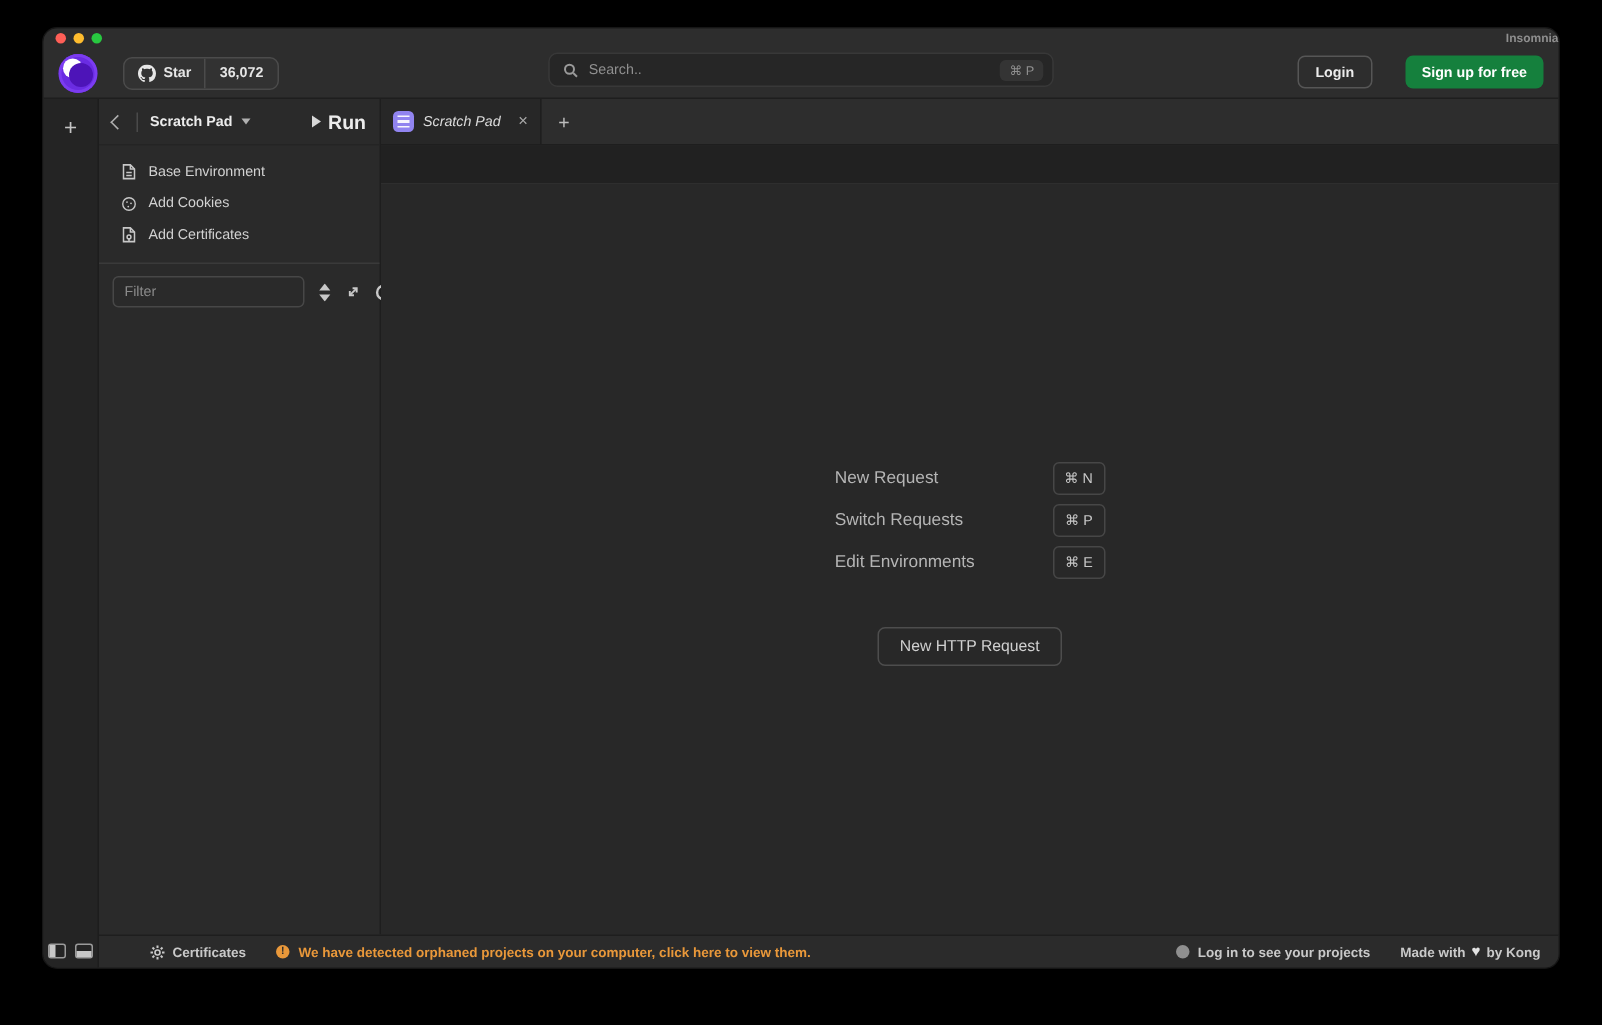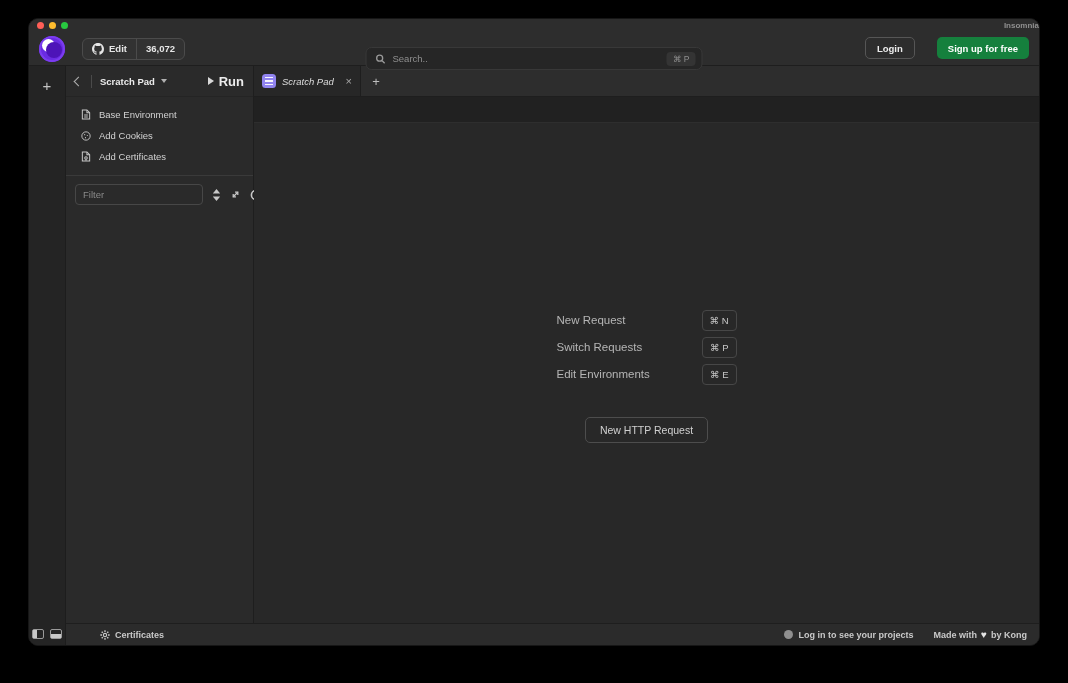--- a/index.html
+++ b/index.html
@@ -28,21 +28,21 @@
     box-shadow: inset 0 0 0 2px #7b3cf0; }
   .logo .moon-white { position:absolute; left:3px; top:3px; width:13px; height:13px;
     background:#fff; border-radius:50%; }
   .logo .moon-dark { position:absolute; left:7px; top:6.5px; width:16px; height:16px;
     background:#4d14b8; border-radius:50%; }
   .gh-widget { display:flex; align-items:center; height:22px; margin-left:17px;
     border:1px solid #4b4b4b; border-radius:6px; background:#323232; overflow:hidden; cursor:pointer; }
   .gh-seg { display:flex; align-items:center; gap:5px; padding:0 9px; height:100%;
     font-size:9.5px; font-weight:700; color:#e6e6e6; }
   .gh-seg + .gh-seg { border-left:1px solid #4b4b4b; }
-  .search-wrap { position:absolute; left:50%; transform:translateX(-50%); top:15px;
+  .search-wrap { position:absolute; left:50%; transform:translateX(-50%); top:3px;
     width:337px; height:23px; background:#262626; border:1px solid #383838;
     border-radius:6px; display:flex; align-items:center; padding:0 6px 0 9px; }
   .search-wrap input { flex:1; background:transparent; border:none; outline:none;
     color:#cfcfcf; font-size:9.5px; margin-left:7px; font-family:inherit; }
   .search-wrap input::placeholder { color:#8f8f8f; }
   .kbd-badge { font-size:8.5px; color:#8f8f8f; background:#343434; border-radius:4px;
     padding:2px 6px; }
   .header-right { position:absolute; right:10px; top:5px; display:flex; gap:22px; }
   .btn-login { height:22px; padding:0 11px; border:1px solid #565656; border-radius:5px;
     background:transparent; color:#ececec; font-size:9.5px; font-weight:700;
@@ -164,21 +164,21 @@
   <div class="header">
     <div class="logo">
       <div class="moon-white"></div>
       <div class="moon-dark"></div>
     </div>
     <div class="gh-widget">
       <span class="gh-seg">
         <svg width="12" height="12" viewBox="0 0 16 16" fill="#e6e6e6">
             <path d="M8 0C3.58 0 0 3.58 0 8c0 3.54 2.29 6.53 5.47 7.59.4.07.55-.17.55-.38 0-.19-.01-.82-.01-1.49-2.01.37-2.53-.49-2.69-.94-.09-.23-.48-.94-.82-1.13-.28-.15-.68-.52-.01-.53.63-.01 1.08.58 1.23.82.72 1.21 1.87.87 2.33.66.07-.52.28-.87.51-1.07-1.78-.2-3.64-.89-3.64-3.95 0-.87.31-1.59.82-2.15-.08-.2-.36-1.02.08-2.12 0 0 .67-.21 2.2.82.64-.18 1.32-.27 2-.27.68 0 1.36.09 2 .27 1.53-1.04 2.2-.82 2.2-.82.44 1.1.16 1.92.08 2.12.51.56.82 1.27.82 2.15 0 3.07-1.87 3.75-3.65 3.95.29.25.54.73.54 1.48 0 1.07-.01 1.93-.01 2.2 0 .21.15.46.55.38A8.01 8.01 0 0 0 16 8c0-4.42-3.58-8-8-8z"></path>
           </svg>
-        <span>Edit</span>
+        <span>Star</span>
       </span>
       <span class="gh-seg">
         <span>36,072</span>
       </span>
     </div>
     <div class="search-wrap">
       <svg width="10" height="10" viewBox="0 0 12 12" fill="none" stroke="#9a9a9a" stroke-width="1.6">
           <circle cx="5" cy="5" r="3.6"></circle>
           <line x1="8" y1="8" x2="11" y2="11"></line>
         </svg>
@@ -322,20 +322,24 @@
                 <line x1="0.4" y1="6" x2="2.4" y2="6"></line>
                 <line x1="9.6" y1="6" x2="11.6" y2="6"></line>
                 <line x1="2" y1="2" x2="3.4" y2="3.4"></line>
                 <line x1="8.6" y1="8.6" x2="10" y2="10"></line>
                 <line x1="10" y1="2" x2="8.6" y2="3.4"></line>
                 <line x1="3.4" y1="8.6" x2="2" y2="10"></line>
               </g>
             </svg>
           <span>Certificates</span>
         </button>
+        <div class="warn-group">
+          <span class="warn-dot">!</span>
+          <span class="warn-text">We have detected orphaned projects on your computer, click here to view them.</span>
+        </div>
         <div class="status-right">
           <div class="login-hint">
             <span class="login-dot"></span>
             <span>Log in to see your projects</span>
           </div>
           <div class="made-with">
             <span>Made with</span>
             <span class="heart">♥</span>
             <span>by Kong</span>
           </div>

